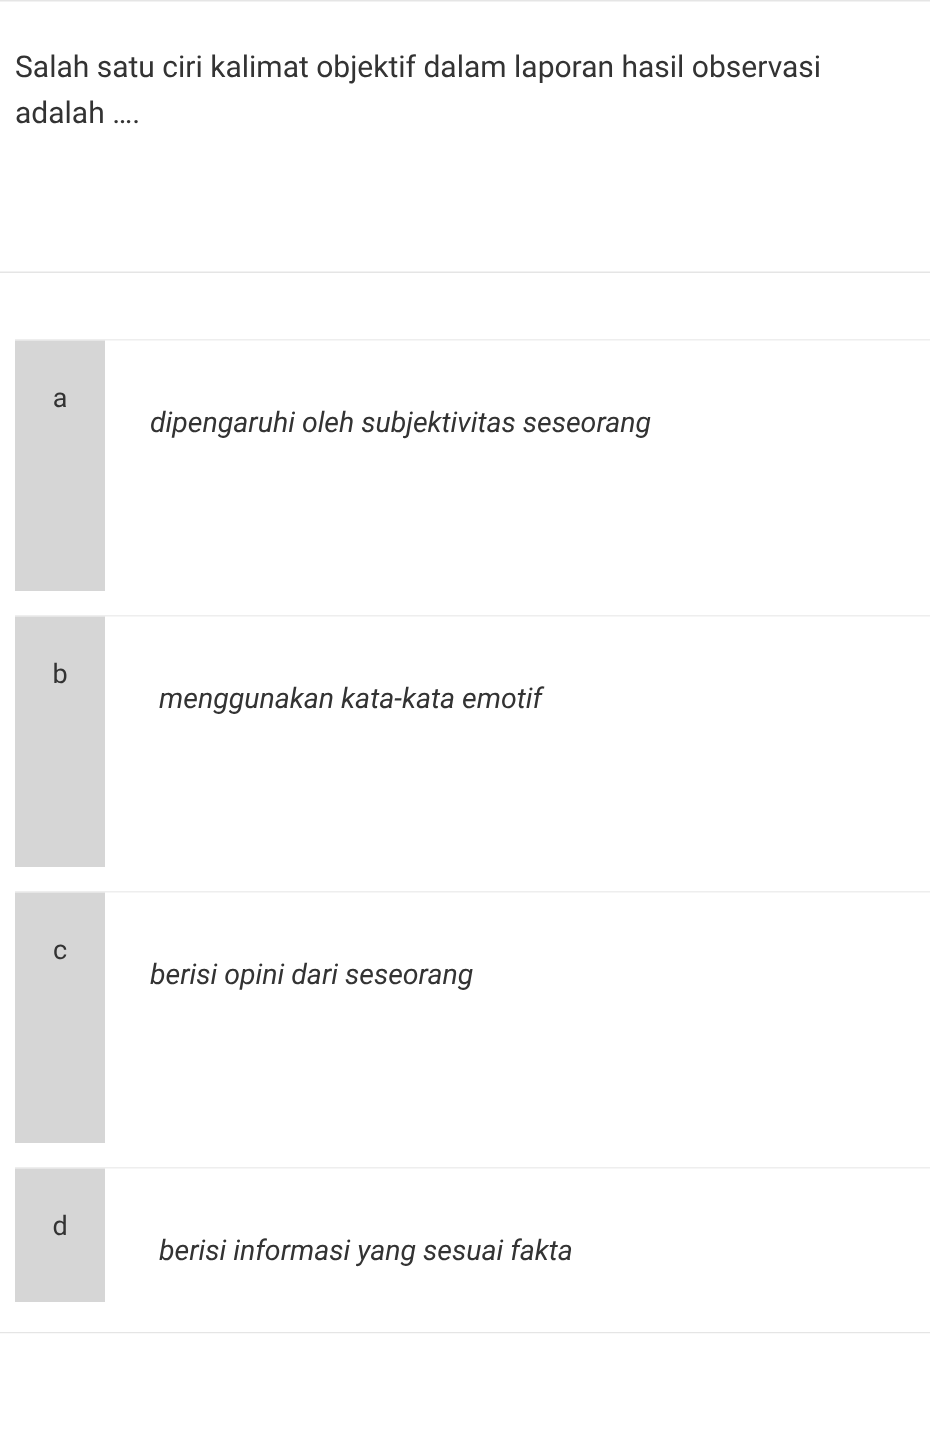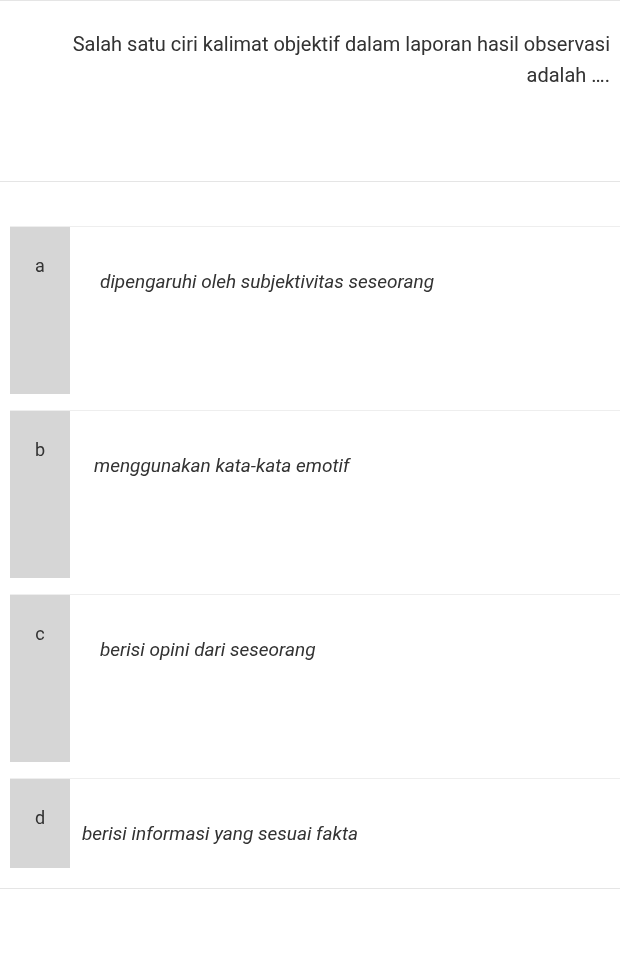--- a/index.html
+++ b/index.html
@@ -16,21 +16,20 @@
     .question-section {
       padding: 28px 10px 90px 10px;
       border-top: 1px solid #e5e5e5;
       border-bottom: 1px solid #e5e5e5;
     }
     .question-text {
       font-size: 20px;
       line-height: 1.55;
       color: #333;
       font-weight: 400;
-      text-align: right;
     }
     .options-container {
       padding-top: 44px;
       padding-left: 10px;
     }
     .option-row {
       display: flex;
       align-items: stretch;
       margin-bottom: 16px;
       border-top: 1px solid #eeeeee;
@@ -57,24 +56,25 @@
       align-items: flex-start;
       padding: 42px 20px 20px 30px;
       font-style: italic;
     }
     .option-text {
       font-size: 19px;
       color: #333;
       line-height: 1.4;
     }
     .option-row.row-b .option-text-wrap {
-      padding-left: 24px;
+      padding-left: 12px;
+      margin-left: 24px;
     }
     .option-row.row-d .option-text-wrap {
-      padding-left: 12px;
+      padding-left: 36px;
     }
     .bottom-divider {
       border-top: 1px solid #e5e5e5;
       margin-top: 20px;
     }
   </style>
 </head>
 <body>
 
 <div class="question-section">

